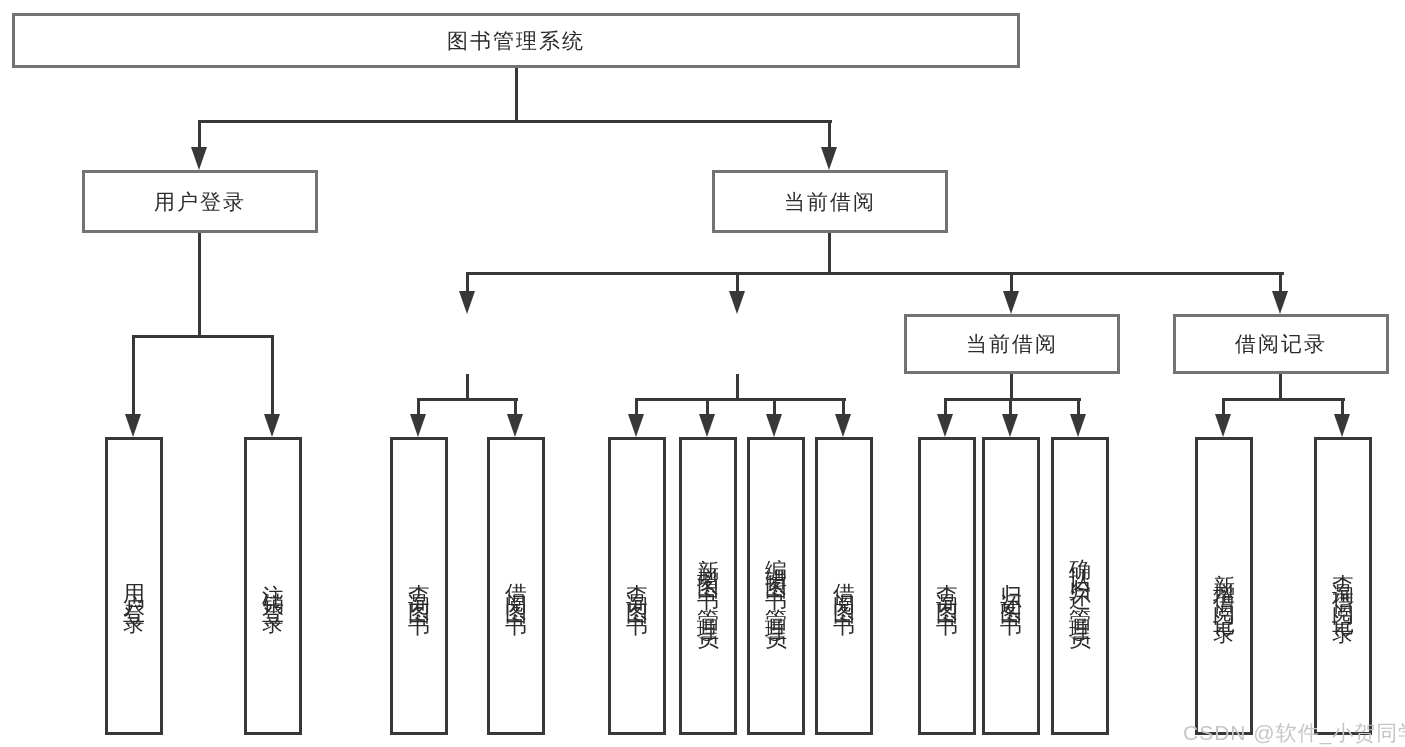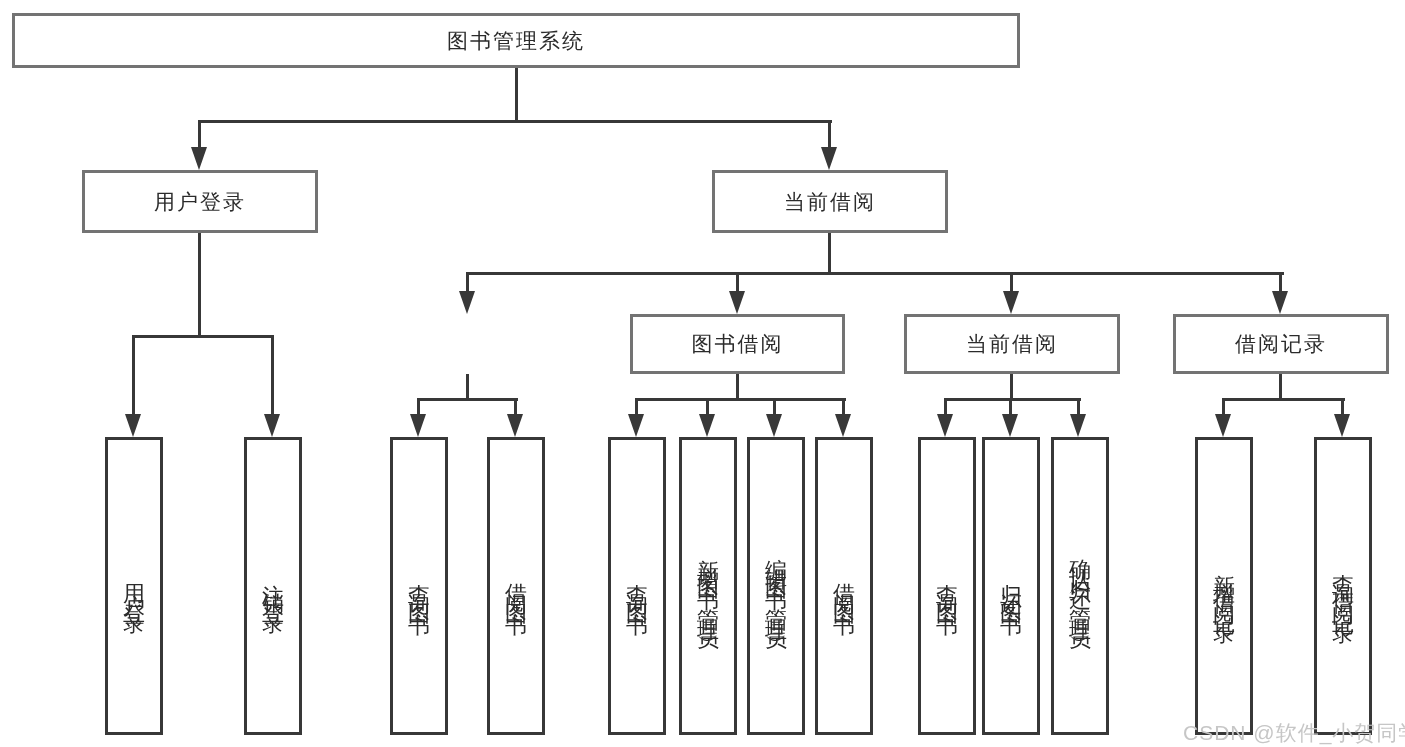--- a/index.html
+++ b/index.html
@@ -89,23 +89,20 @@
   <div class="h" style="left:466px; top:272px; width:818px;"></div>
   <div class="v" style="left:466px; top:272px; height:22px;"></div>
   <div class="arr" style="left:459px; top:291px;"></div>
   <div class="v" style="left:736px; top:272px; height:22px;"></div>
   <div class="arr" style="left:729px; top:291px;"></div>
   <div class="v" style="left:1010px; top:272px; height:22px;"></div>
   <div class="arr" style="left:1003px; top:291px;"></div>
   <div class="v" style="left:1279px; top:272px; height:22px;"></div>
   <div class="arr" style="left:1272px; top:291px;"></div>
 
-  <div class="node" style="left:630px; top:314px; width:215px; height:60px;">
-    <span>图书借阅</span>
-  </div>
   <div class="node" style="left:904px; top:314px; width:216px; height:60px;">
     <span>当前借阅</span>
   </div>
   <div class="node" style="left:1173px; top:314px; width:216px; height:60px;">
     <span>借阅记录</span>
   </div>
 
   <div class="v" style="left:466px; top:374px; height:26px;"></div>
   <div class="h" style="left:417px; top:398px; width:101px;"></div>
   <div class="v" style="left:417px; top:398px; height:18px;"></div>

